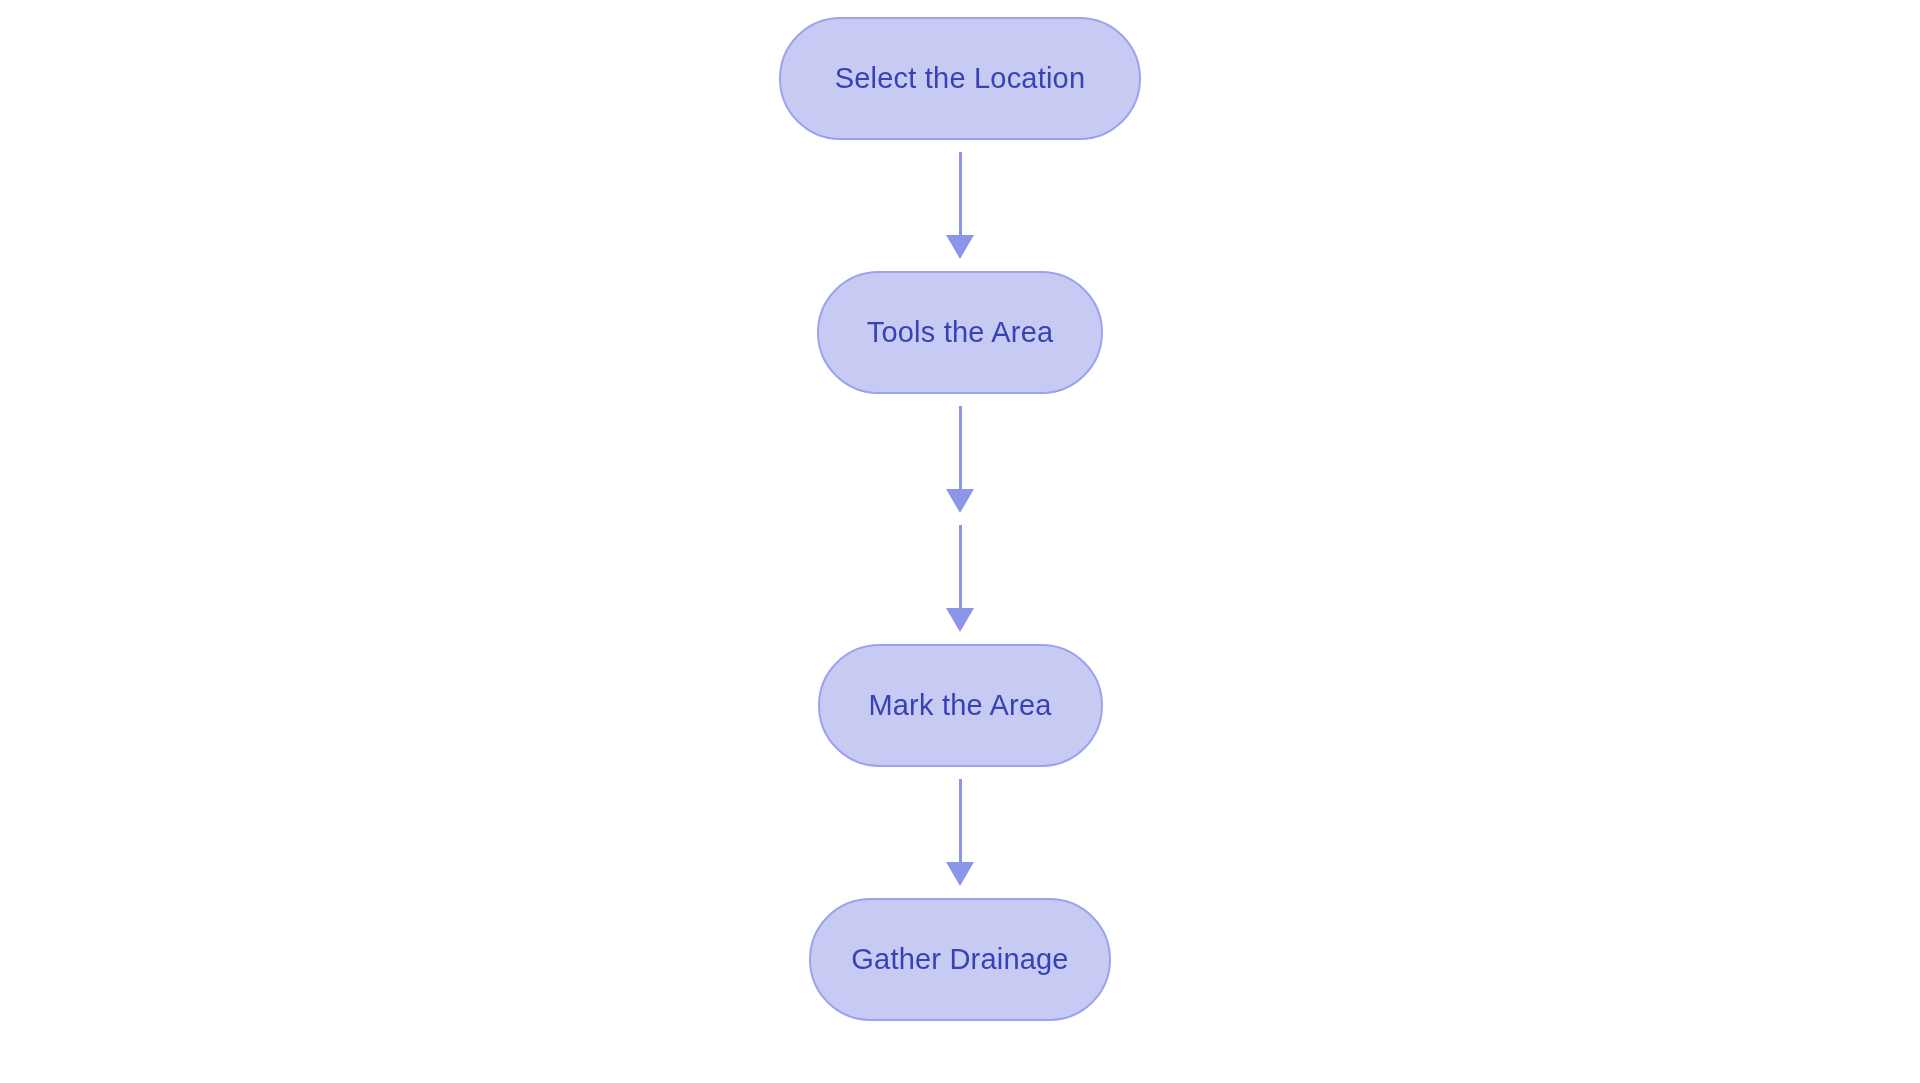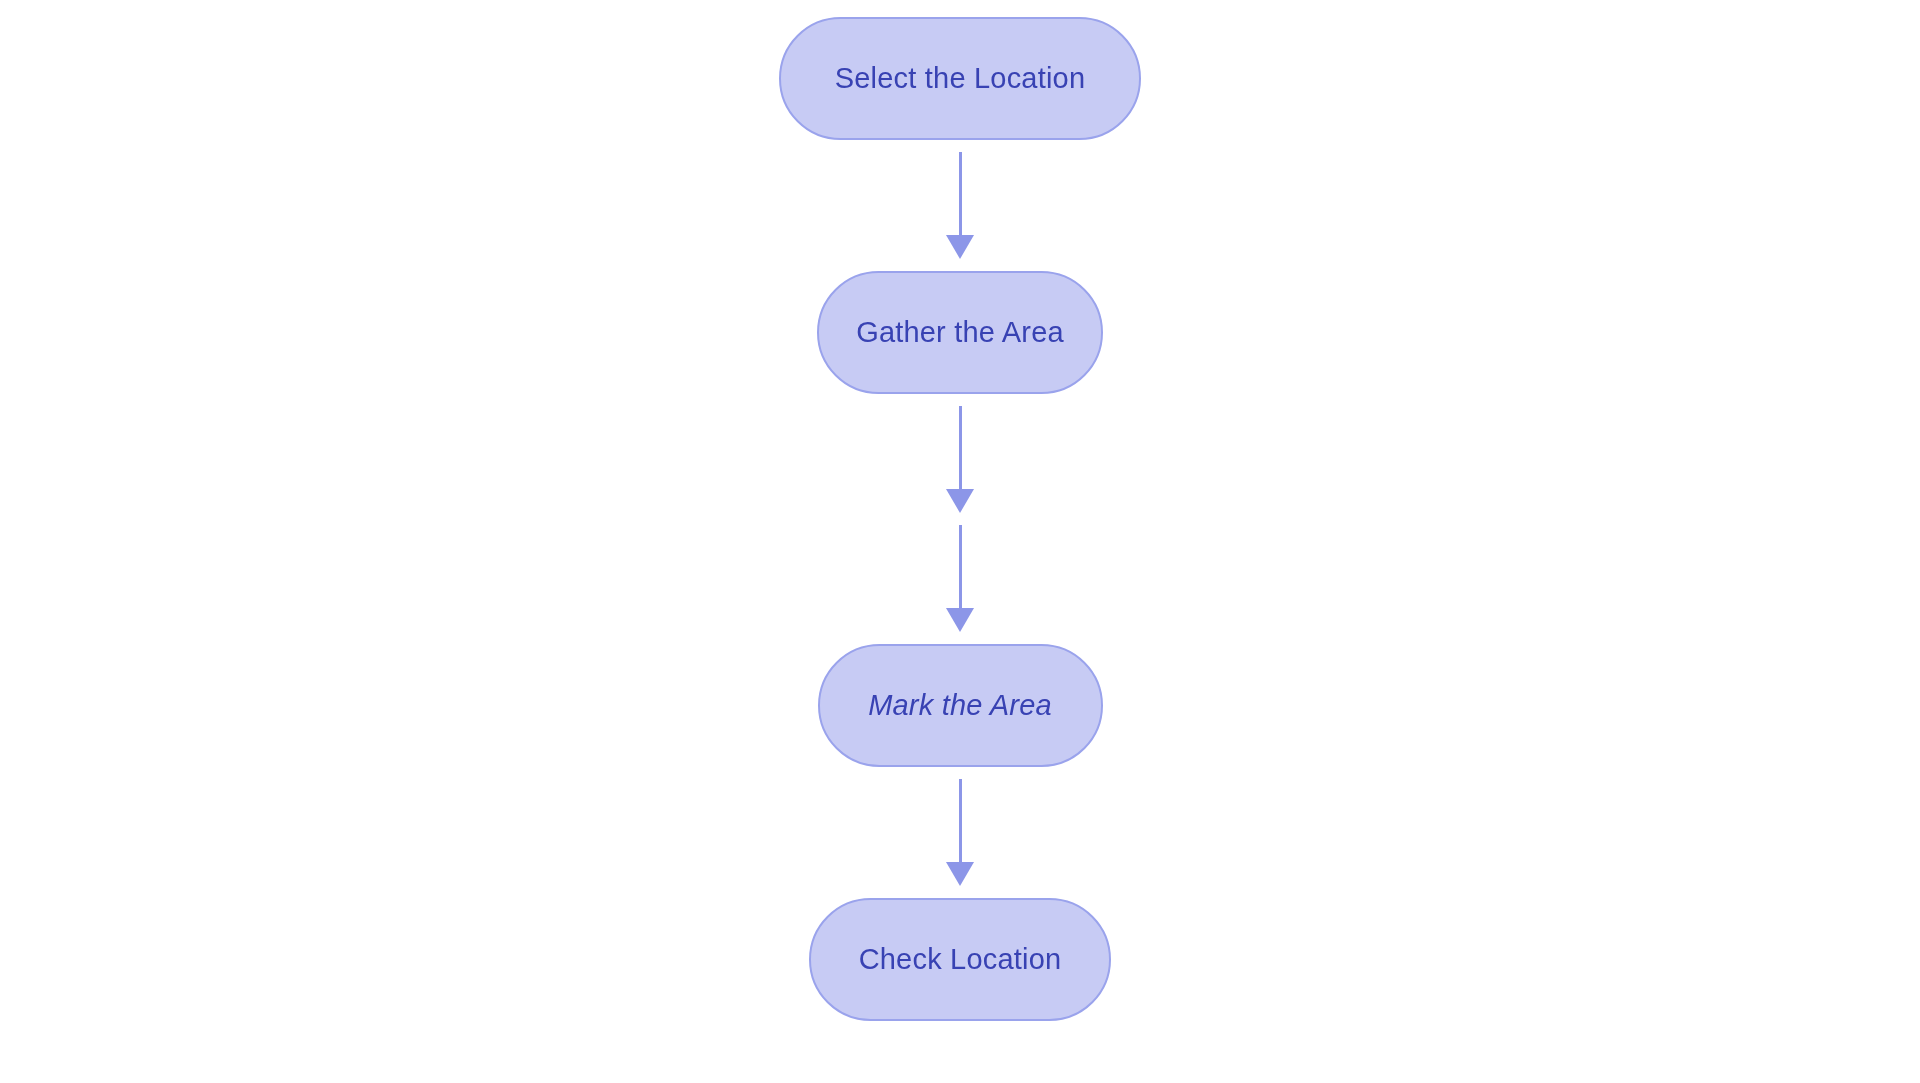--- a/index.html
+++ b/index.html
@@ -39,21 +39,21 @@
   .node-label {
     color: var(--node-text);
     font-size: 29px;
     font-weight: 400;
     letter-spacing: 0.2px;
     white-space: nowrap;
   }
   .node.w1 { width: 362px; }
   .node.w2 { width: 286px; }
   .node.w3 { width: 260px; }
-  .node.w4 { width: 285px; font-style: italic; }
+  .node.w4 { width: 285px; }
   .node.w5 { width: 302px; }
   .connector {
     height: 107px;
     width: 28px;
     position: relative;
     display: flex;
     flex-direction: column;
     align-items: center;
     flex: 0 0 auto;
   }
@@ -79,21 +79,21 @@
   <div class="node w1">
     <span class="node-label">Select the Location</span>
   </div>
 
   <div class="connector">
     <div class="connector-line"></div>
     <div class="connector-arrowhead"></div>
   </div>
 
   <div class="node w2">
-    <span class="node-label">Gather the Area</span>
+    <span class="node-label">Tools the Area</span>
   </div>
 
   <div class="connector">
     <div class="connector-line"></div>
     <div class="connector-arrowhead"></div>
   </div>
 
 
   <div class="connector">
     <div class="connector-line"></div>
@@ -103,16 +103,16 @@
   <div class="node w4">
     <span class="node-label">Mark the Area</span>
   </div>
 
   <div class="connector">
     <div class="connector-line"></div>
     <div class="connector-arrowhead"></div>
   </div>
 
   <div class="node w5">
-    <span class="node-label">Check Location</span>
+    <span class="node-label">Gather Drainage</span>
   </div>
 
 </div>
 
 </body></html>

